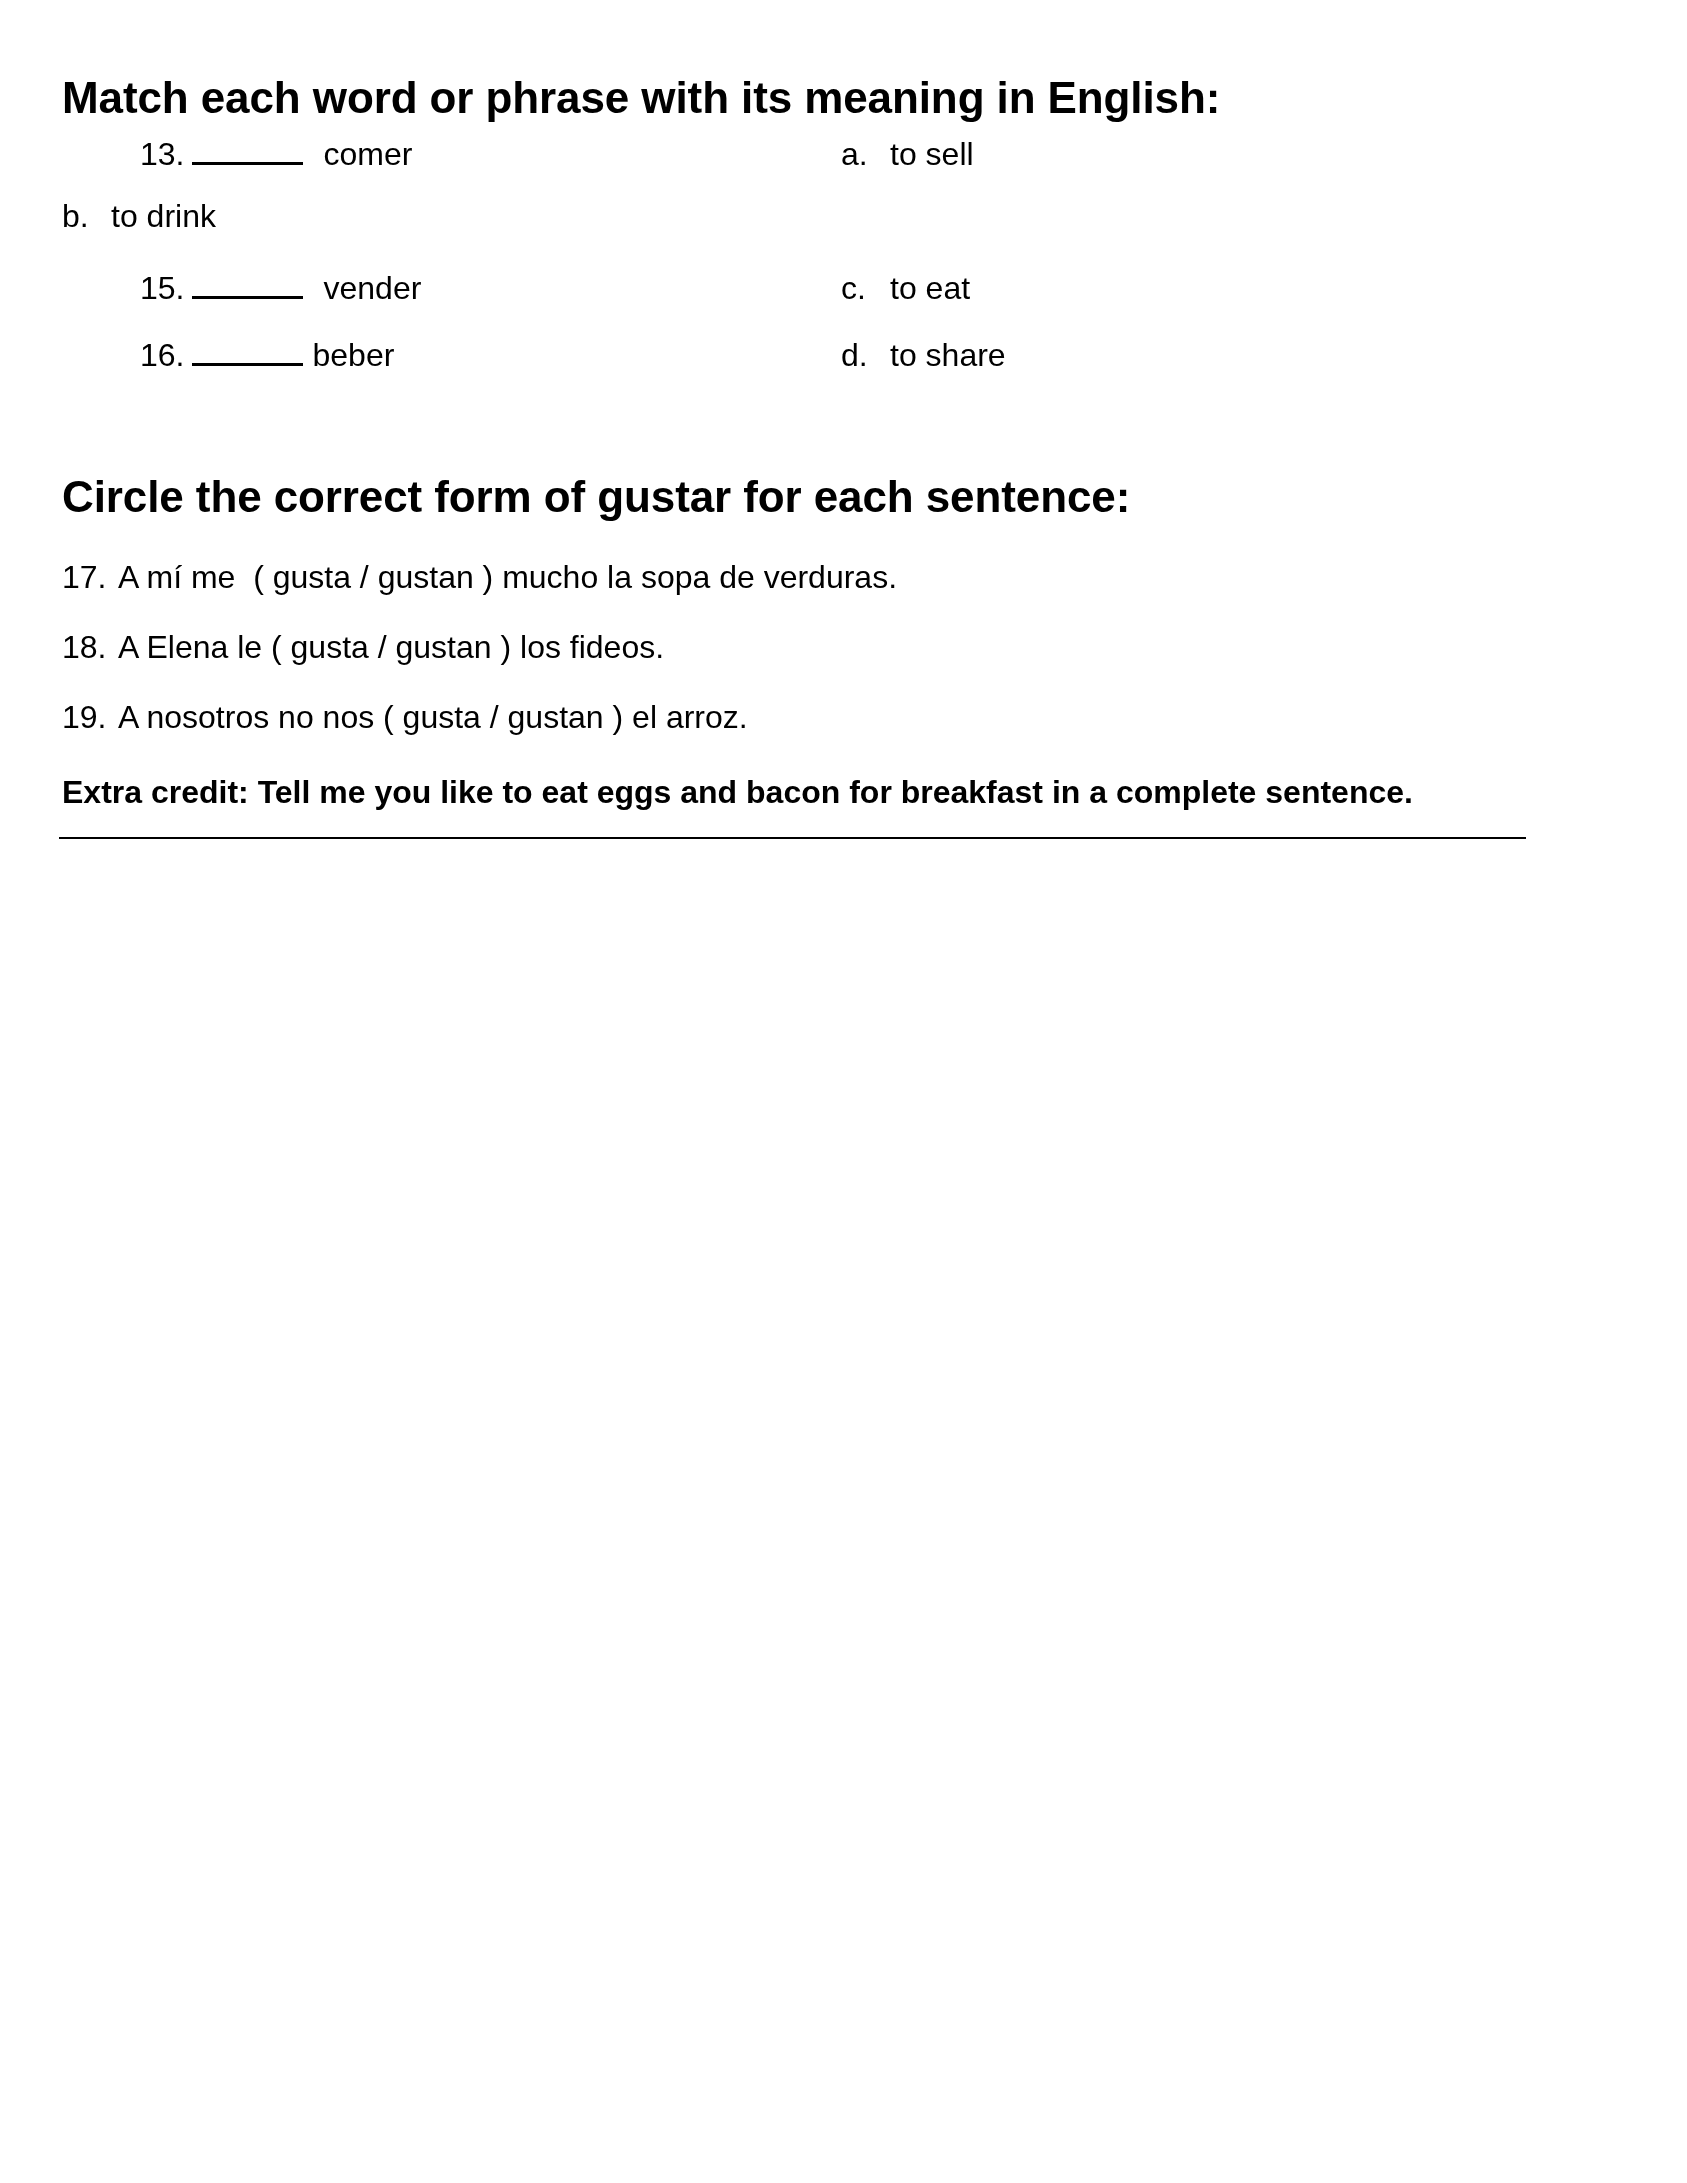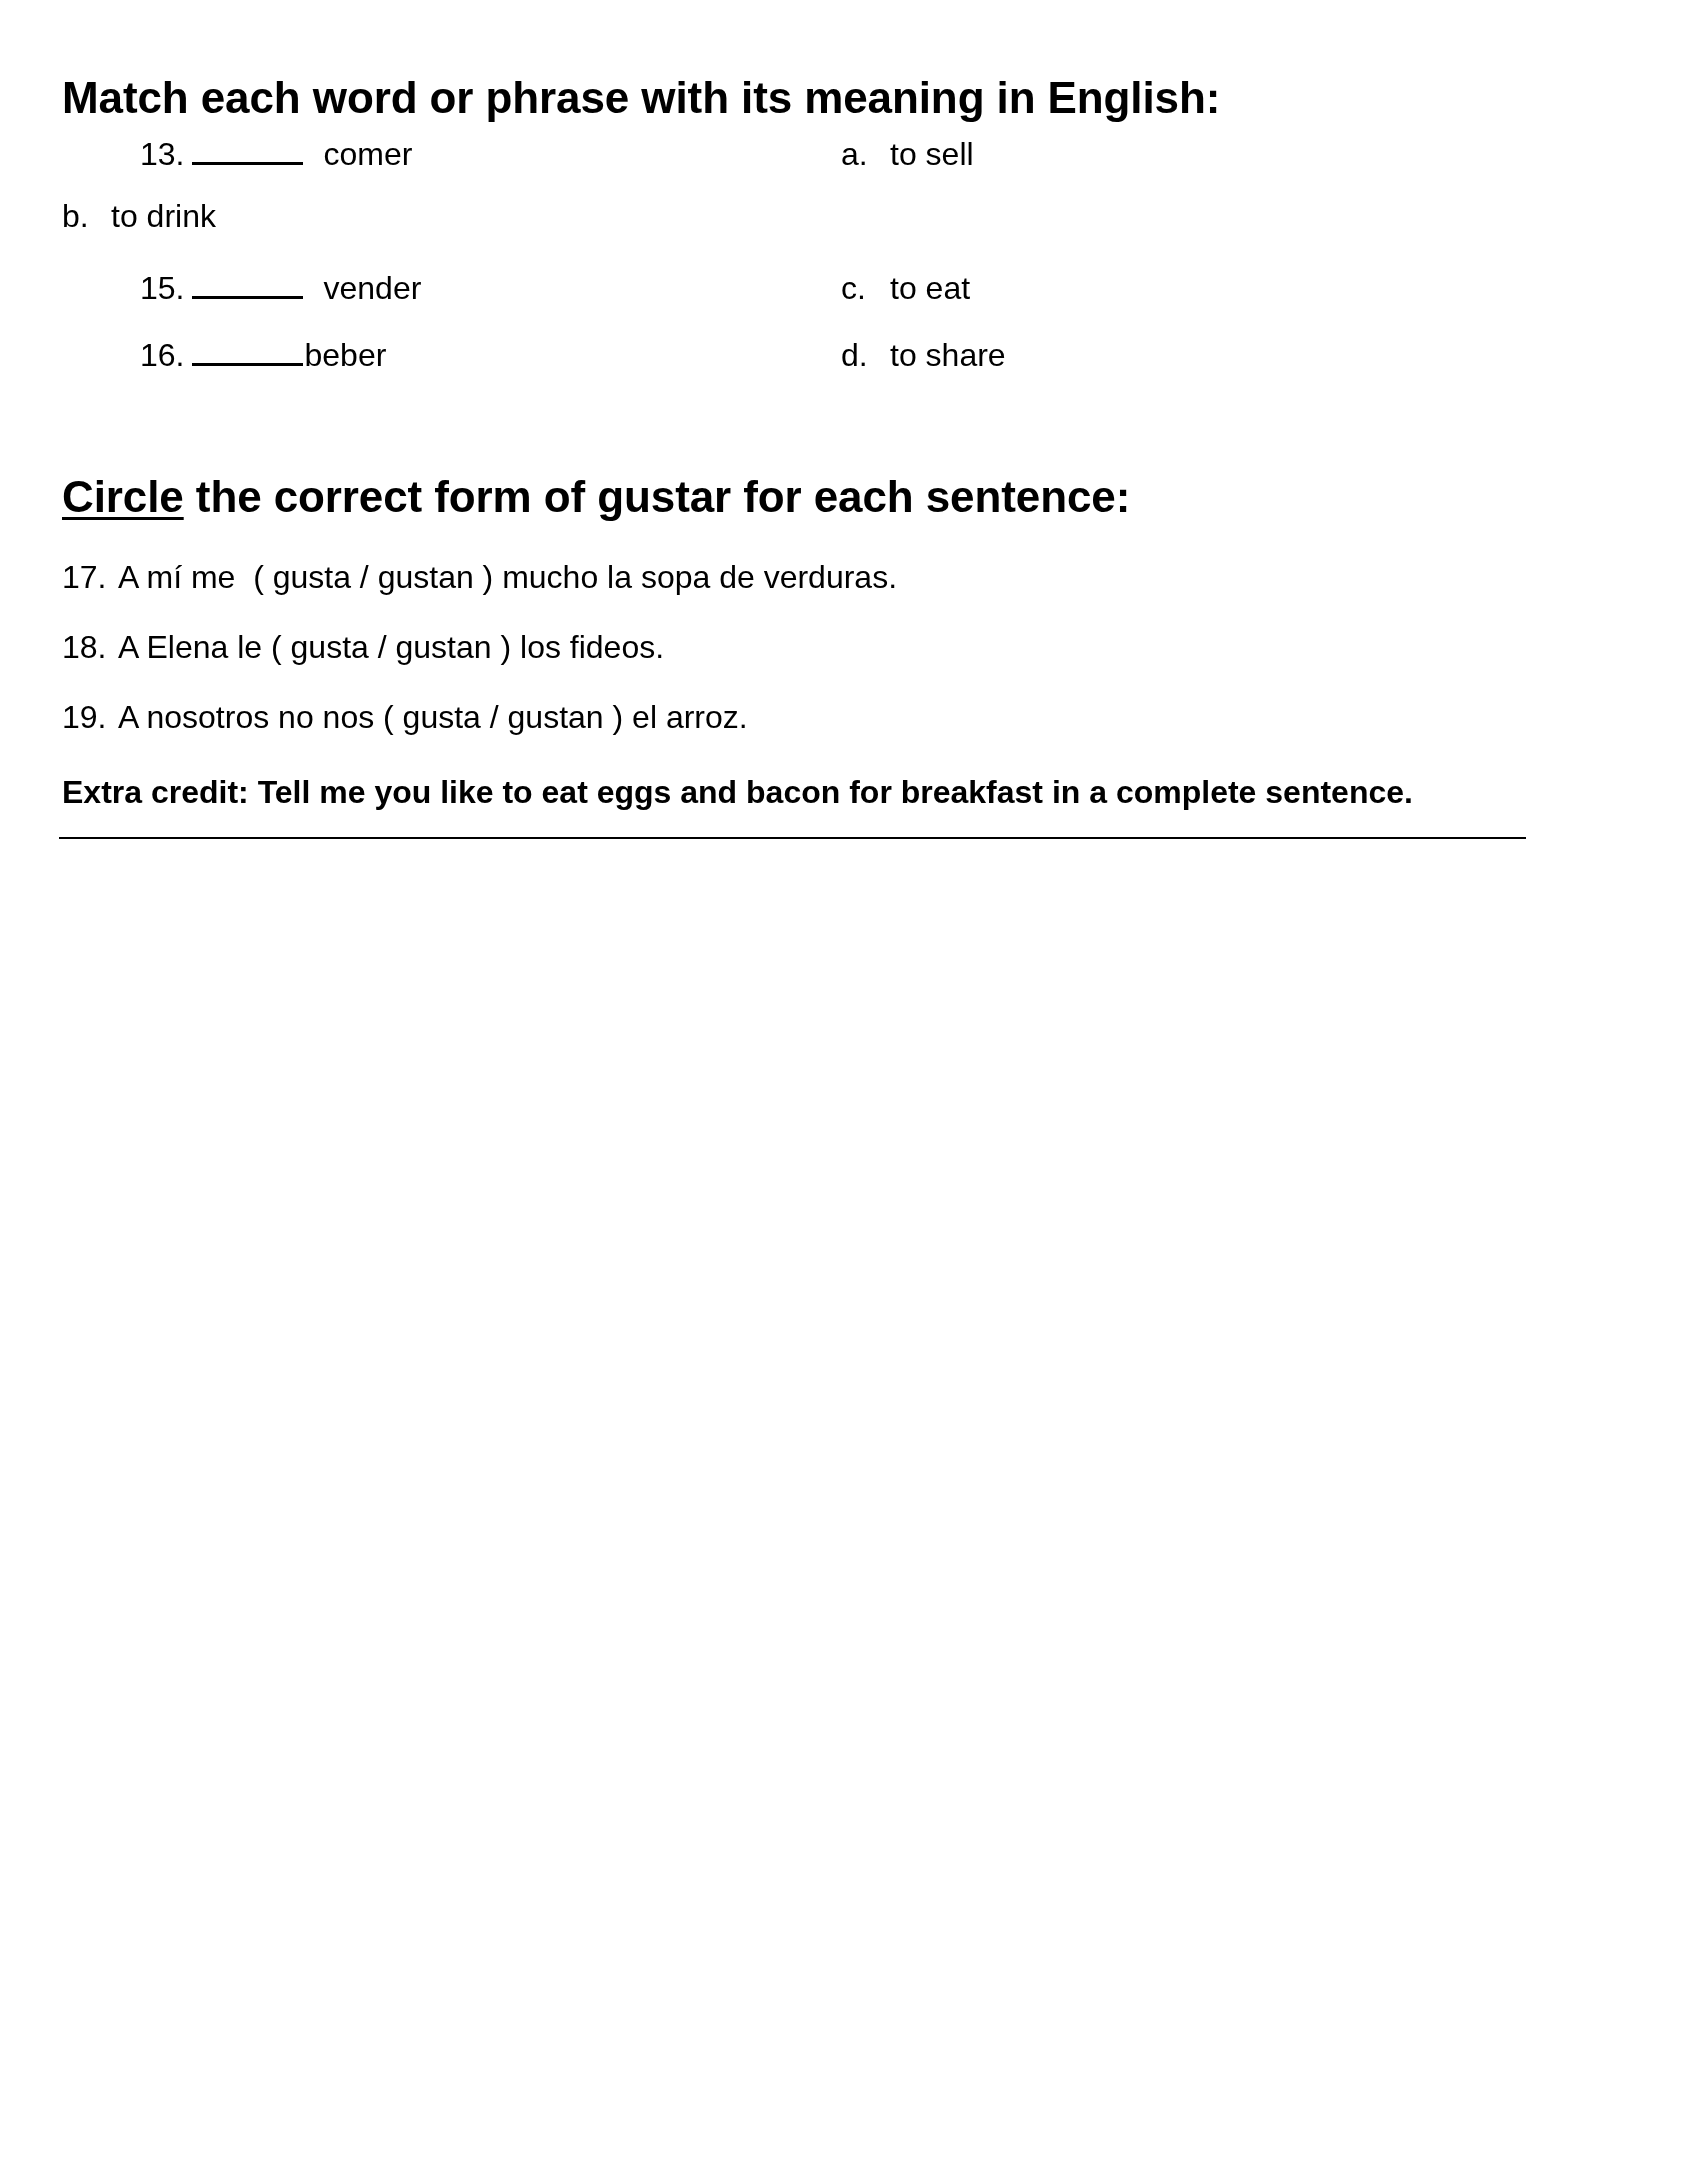--- a/index.html
+++ b/index.html
@@ -70,41 +70,40 @@
     border-bottom: 3.3px solid #000;
     height: 32px;
     box-sizing: border-box;
   }
 
   .match-word {
     margin-left: 20px;
   }
 
   .match-word.tight {
-    margin-left: 1px;
+    margin-left: 9px;
   }
 
   .match-right {
     display: flex;
     align-items: baseline;
   }
 
   .match-letter {
     display: inline-block;
     width: 49px;
   }
 
   
 
   .circle-block {
     margin-top: 69px;
   }
 
   .heading-underline {
-    text-decoration: underline;
     text-underline-offset: 5.3px;
     text-decoration-thickness: 3.3px;
   }
 
   .sentence {
     font-size: 32px;
     line-height: 1.0;
     margin: 0;
     padding-top: 38px;
     white-space: pre;

